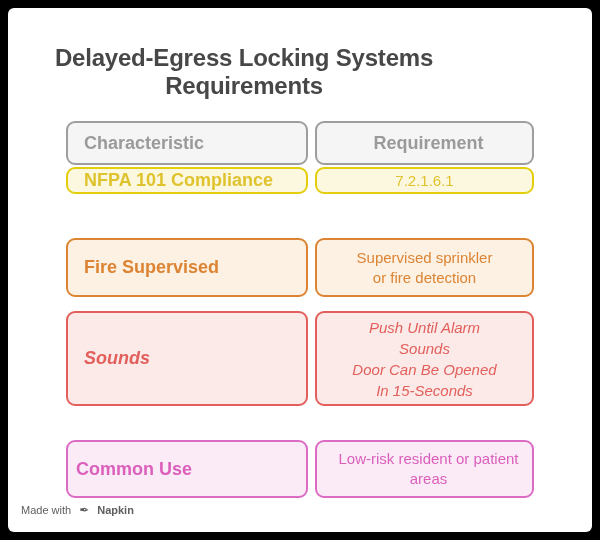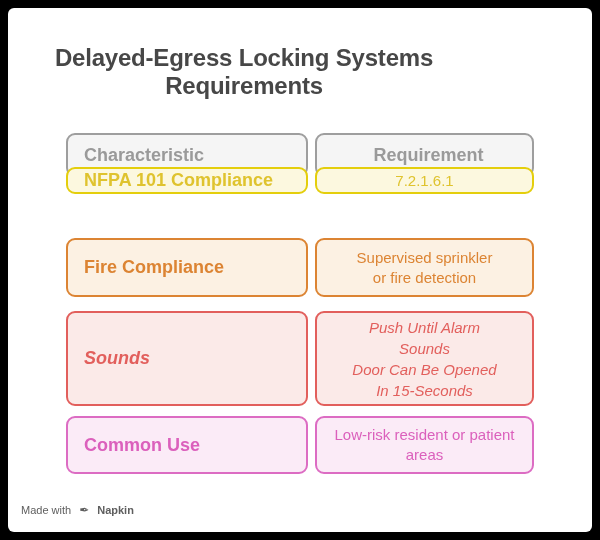--- a/index.html
+++ b/index.html
@@ -39,35 +39,35 @@
     display: flex;
     align-items: center;
   }
   .col-left  { left: 66px;  width: 242px; justify-content: flex-start; padding-left: 16px; }
   .col-right { left: 315px; width: 219px; justify-content: center; text-align: center; }
 
   .row-header { top: 121px; height: 44px; }
   .row-0      { top: 167px; height: 27px; }
   .row-1      { top: 238px; height: 59px; }
   .row-2      { top: 311px; height: 95px; }
-  .row-3      { top: 416px; height: 58px; }
+  .row-3      { top: 440px; height: 58px; padding-left: 8px; }
 
   .cell-label {
     font-weight: bold;
     font-size: 18px;
     white-space: pre-line;
   }
   .cell-value {
     font-size: 15px;
     line-height: 20px;
     white-space: pre-line;
   }
   .row-2 .cell-value { line-height: 21px; }
 
-  .theme-header { background: var(--header-fill); border-color: var(--header-border); color: var(--header-text); margin-top: 12px; }
+  .theme-header { background: var(--header-fill); border-color: var(--header-border); color: var(--header-text); }
   .theme-yellow { background: var(--yellow-fill); border-color: var(--yellow-border); }
   .theme-yellow .cell-label { color: var(--yellow-text); }
   .theme-yellow .cell-value { color: var(--yellow-text); }
   .theme-orange { background: var(--orange-fill); border-color: var(--orange-border); }
   .theme-orange .cell-label, .theme-orange .cell-value { color: var(--orange-text); }
   .theme-red    { background: var(--red-fill); border-color: var(--red-border); }
   .theme-red .cell-label, .theme-red .cell-value { color: var(--red-text); font-style: italic; }
   .theme-pink   { background: var(--pink-fill); border-color: var(--pink-border); }
   .theme-pink .cell-label, .theme-pink .cell-value { color: var(--pink-text); }
 
@@ -104,21 +104,21 @@
   </div>
 
   <div class="cell col-left row-0 theme-yellow">
     <span class="cell-label">NFPA 101 Compliance</span>
   </div>
   <div class="cell col-right row-0 theme-yellow">
     <span class="cell-value">7.2.1.6.1</span>
   </div>
 
   <div class="cell col-left row-1 theme-orange">
-    <span class="cell-label">Fire Compliance</span>
+    <span class="cell-label">Fire Supervised</span>
   </div>
   <div class="cell col-right row-1 theme-orange">
     <span class="cell-value">Supervised sprinkler
 or fire detection</span>
   </div>
 
   <div class="cell col-left row-2 theme-red">
     <span class="cell-label">Sounds</span>
   </div>
   <div class="cell col-right row-2 theme-red">

